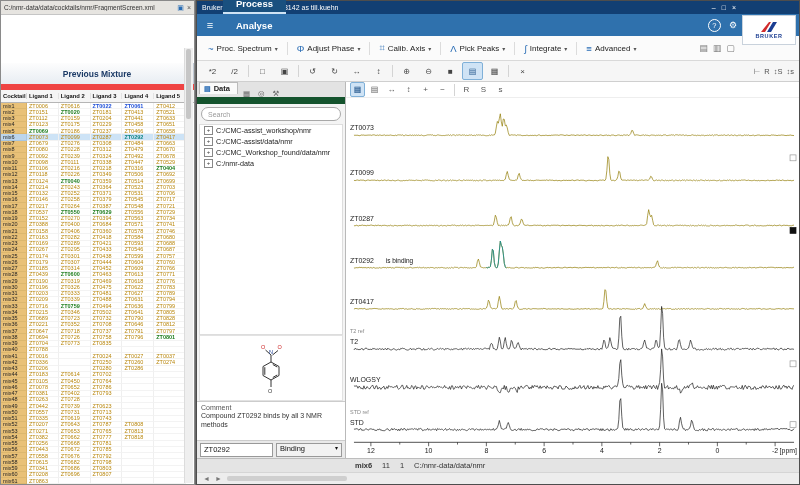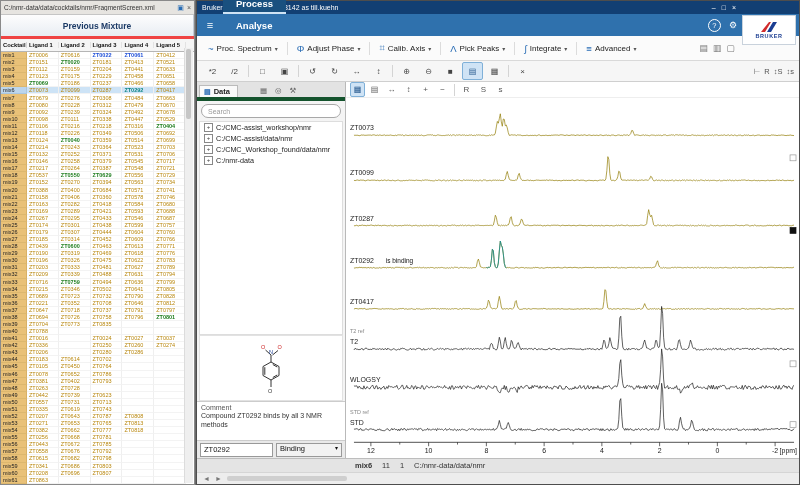--- a/index.html
+++ b/index.html
@@ -2,21 +2,21 @@
 <html><head>
 <meta charset="utf-8">
 <style>
   html,body{margin:0;padding:0;}
   body{width:800px;height:485px;position:relative;background:#6b6b6b;font-family:"Liberation Sans",sans-serif;overflow:hidden;-webkit-font-smoothing:antialiased;}
   
   .lw{position:absolute;left:0;top:0;width:195px;height:485px;background:#fff;border:1px solid #8a8a8a;box-sizing:border-box;display:flex;flex-direction:column;}
   .lw-title{height:13px;background:#e6e4e0;border-bottom:1px solid #c5c5c5;display:flex;align-items:center;font-size:6.5px;color:#333;padding:0 3px;gap:3px;flex:0 0 auto;}
   .lw-title .t{flex:1;white-space:nowrap;overflow:hidden;}
   .lw-title .ti{color:#2a6db5;font-size:7px;cursor:pointer;}
-  .lw-btns{height:21px;background:#e9eff6;border-bottom:3px solid #ef4444;display:flex;flex:0 0 auto;}
+  .lw-btns{height:21px;background:#e9eff6;border-bottom:6px solid #ef4444;display:flex;flex:0 0 auto;margin-top:48px;}
   .lw-btn{flex:1;display:flex;align-items:center;justify-content:center;font-size:8.5px;font-weight:bold;color:#1b3a66;border-right:1px solid #c2cbd6;background:linear-gradient(#fdfdfd,#e8edf3);cursor:pointer;}
   .tbl-head{display:flex;height:12px;border-bottom:1px solid #b5b5b5;font-size:5.8px;font-weight:bold;color:#111;align-items:center;background:#f5f5f5;padding-right:8px;flex:0 0 auto;}
   .h0{width:26px;padding-left:2px;border-right:1px solid #d5d5d5;box-sizing:border-box;}
   .hL{flex:1;padding-left:2px;border-right:1px solid #e2e2e2;}
   .tbl-body{flex:1;display:flex;flex-direction:column;overflow:hidden;padding-right:8px;min-height:0;}
   .trow{display:flex;flex:1;min-height:0;}
   .c0{width:26px;background:#e9c178;font-size:5.5px;color:#222;display:flex;align-items:center;padding-left:2px;border-right:1px solid #d8b166;border-bottom:1px solid #dcb76e;box-sizing:border-box;}
   .cL{flex:1;font-size:5.5px;color:#b8860b;display:flex;align-items:center;padding-left:2px;border-right:1px solid #efefef;border-bottom:1px solid #f3f3f3;overflow:hidden;white-space:nowrap;}
   .cL.g{color:#1e7d1e;font-weight:bold;}
   .cL.b{color:#1d4ed8;font-weight:bold;}
@@ -47,21 +47,21 @@
   .vsep{width:1px;height:13px;background:#dcdcdc;margin:0 2px;}
   .tb1-right{margin-left:auto;margin-right:58px;display:flex;gap:5px;font-size:9px;color:#777;}
   .tb2{height:20px;display:flex;align-items:center;gap:1px;padding:0 5px;border-bottom:1px solid #cfcfcf;background:#f6f6f6;flex:0 0 auto;}
   .bt2{min-width:15px;height:16px;display:flex;align-items:center;justify-content:center;font-size:8px;color:#444;border:1px solid transparent;border-radius:2px;padding:0 2px;cursor:pointer;}
   .bt2.active{background:#cfe3f5;border-color:#7fb0d8;color:#1b4f86;}
   .sep2{width:1px;height:12px;background:#d4d4d4;margin:0 2px;}
   .tb2-right{margin-left:auto;display:flex;gap:4px;font-size:7.5px;color:#555;}
   .content{flex:1;display:flex;min-height:0;}
   
   .browser{width:148px;border-right:1px solid #b9b9b9;display:flex;flex-direction:column;background:#f4f4f4;flex:0 0 auto;}
-  .btabs{height:15px;display:flex;align-items:flex-end;background:#e3e3e3;border-bottom:4px solid #14532d;padding-left:2px;gap:18px;flex:0 0 auto;}
+  .btabs{height:15px;display:flex;align-items:flex-start;background:#e3e3e3;border-bottom:7px solid #14532d;padding-left:2px;gap:1px;flex:0 0 auto;}
   .btab{font-size:7.5px;padding:1px 7px 1px 4px;background:#fafafa;border:1px solid #bbb;border-bottom:none;display:flex;gap:3px;align-items:center;color:#222;font-weight:bold;cursor:pointer;}
   .btab .bi{color:#2a6db5;font-size:7px;}
   .btab-ic{font-size:7.5px;color:#666;padding:1px 4px;cursor:pointer;}
   .search{margin:3px 4px;height:12px;border:1px solid #a8a8a8;border-radius:7px;background:#fff;font-size:7px;color:#999;display:flex;align-items:center;padding:0 6px;flex:0 0 auto;}
   .tree{flex:1;background:#fff;font-size:7.2px;color:#222;overflow:hidden;border:1px solid #ddd;margin:0 2px;min-height:0;}
   .titem{display:flex;align-items:center;gap:3px;height:11px;padding-left:4px;white-space:nowrap;overflow:hidden;cursor:pointer;}
   .plus{width:7px;height:7px;flex:0 0 auto;border:1px solid #888;font-size:6px;line-height:6px;text-align:center;color:#444;background:#fff;}
   .struct-head{height:13px;background:#e7e7e7;border-top:1px solid #bbb;border-bottom:1px solid #ccc;font-size:7.5px;display:flex;align-items:center;gap:4px;padding:0 5px;color:#333;flex:0 0 auto;cursor:pointer;}
   .struct-canvas{height:64px;background:#fff;display:flex;align-items:center;justify-content:center;flex:0 0 auto;margin:0 2px;border:1px solid #e2e2e2;}
   .comment-wrap{border-top:1px solid #ccc;background:#fff;padding:2px 4px;font-size:7px;color:#333;height:34px;flex:0 0 auto;}

